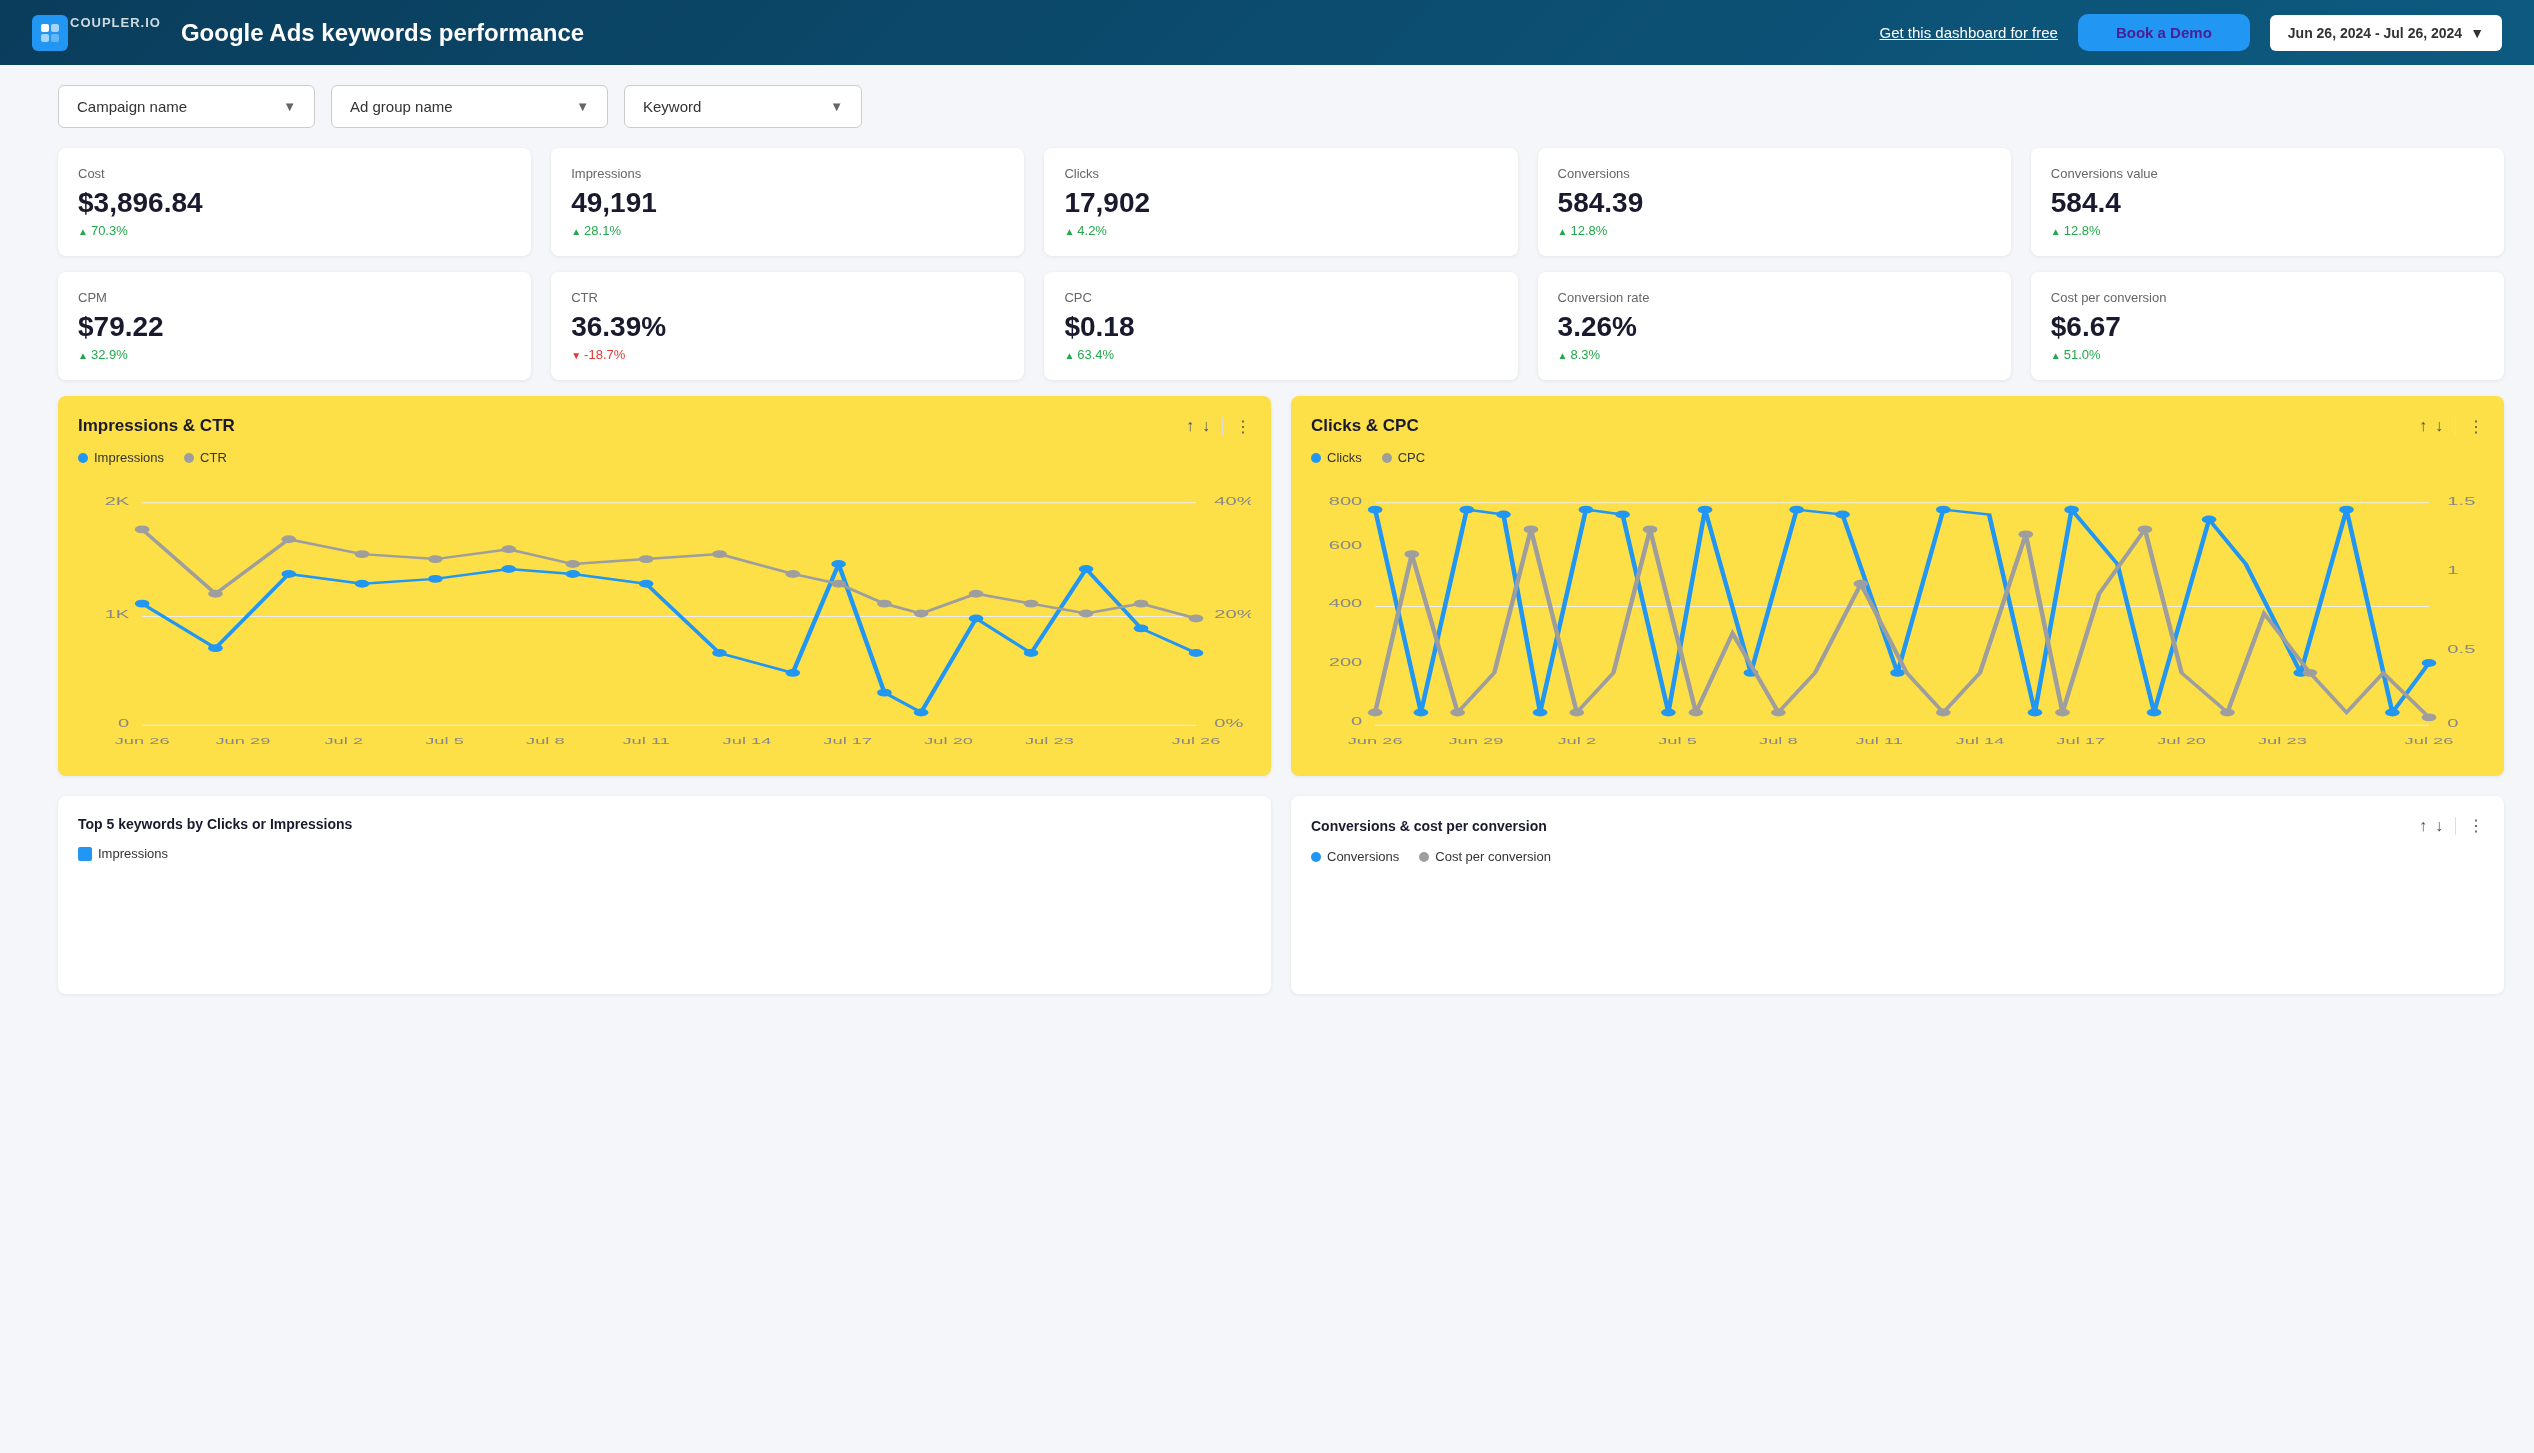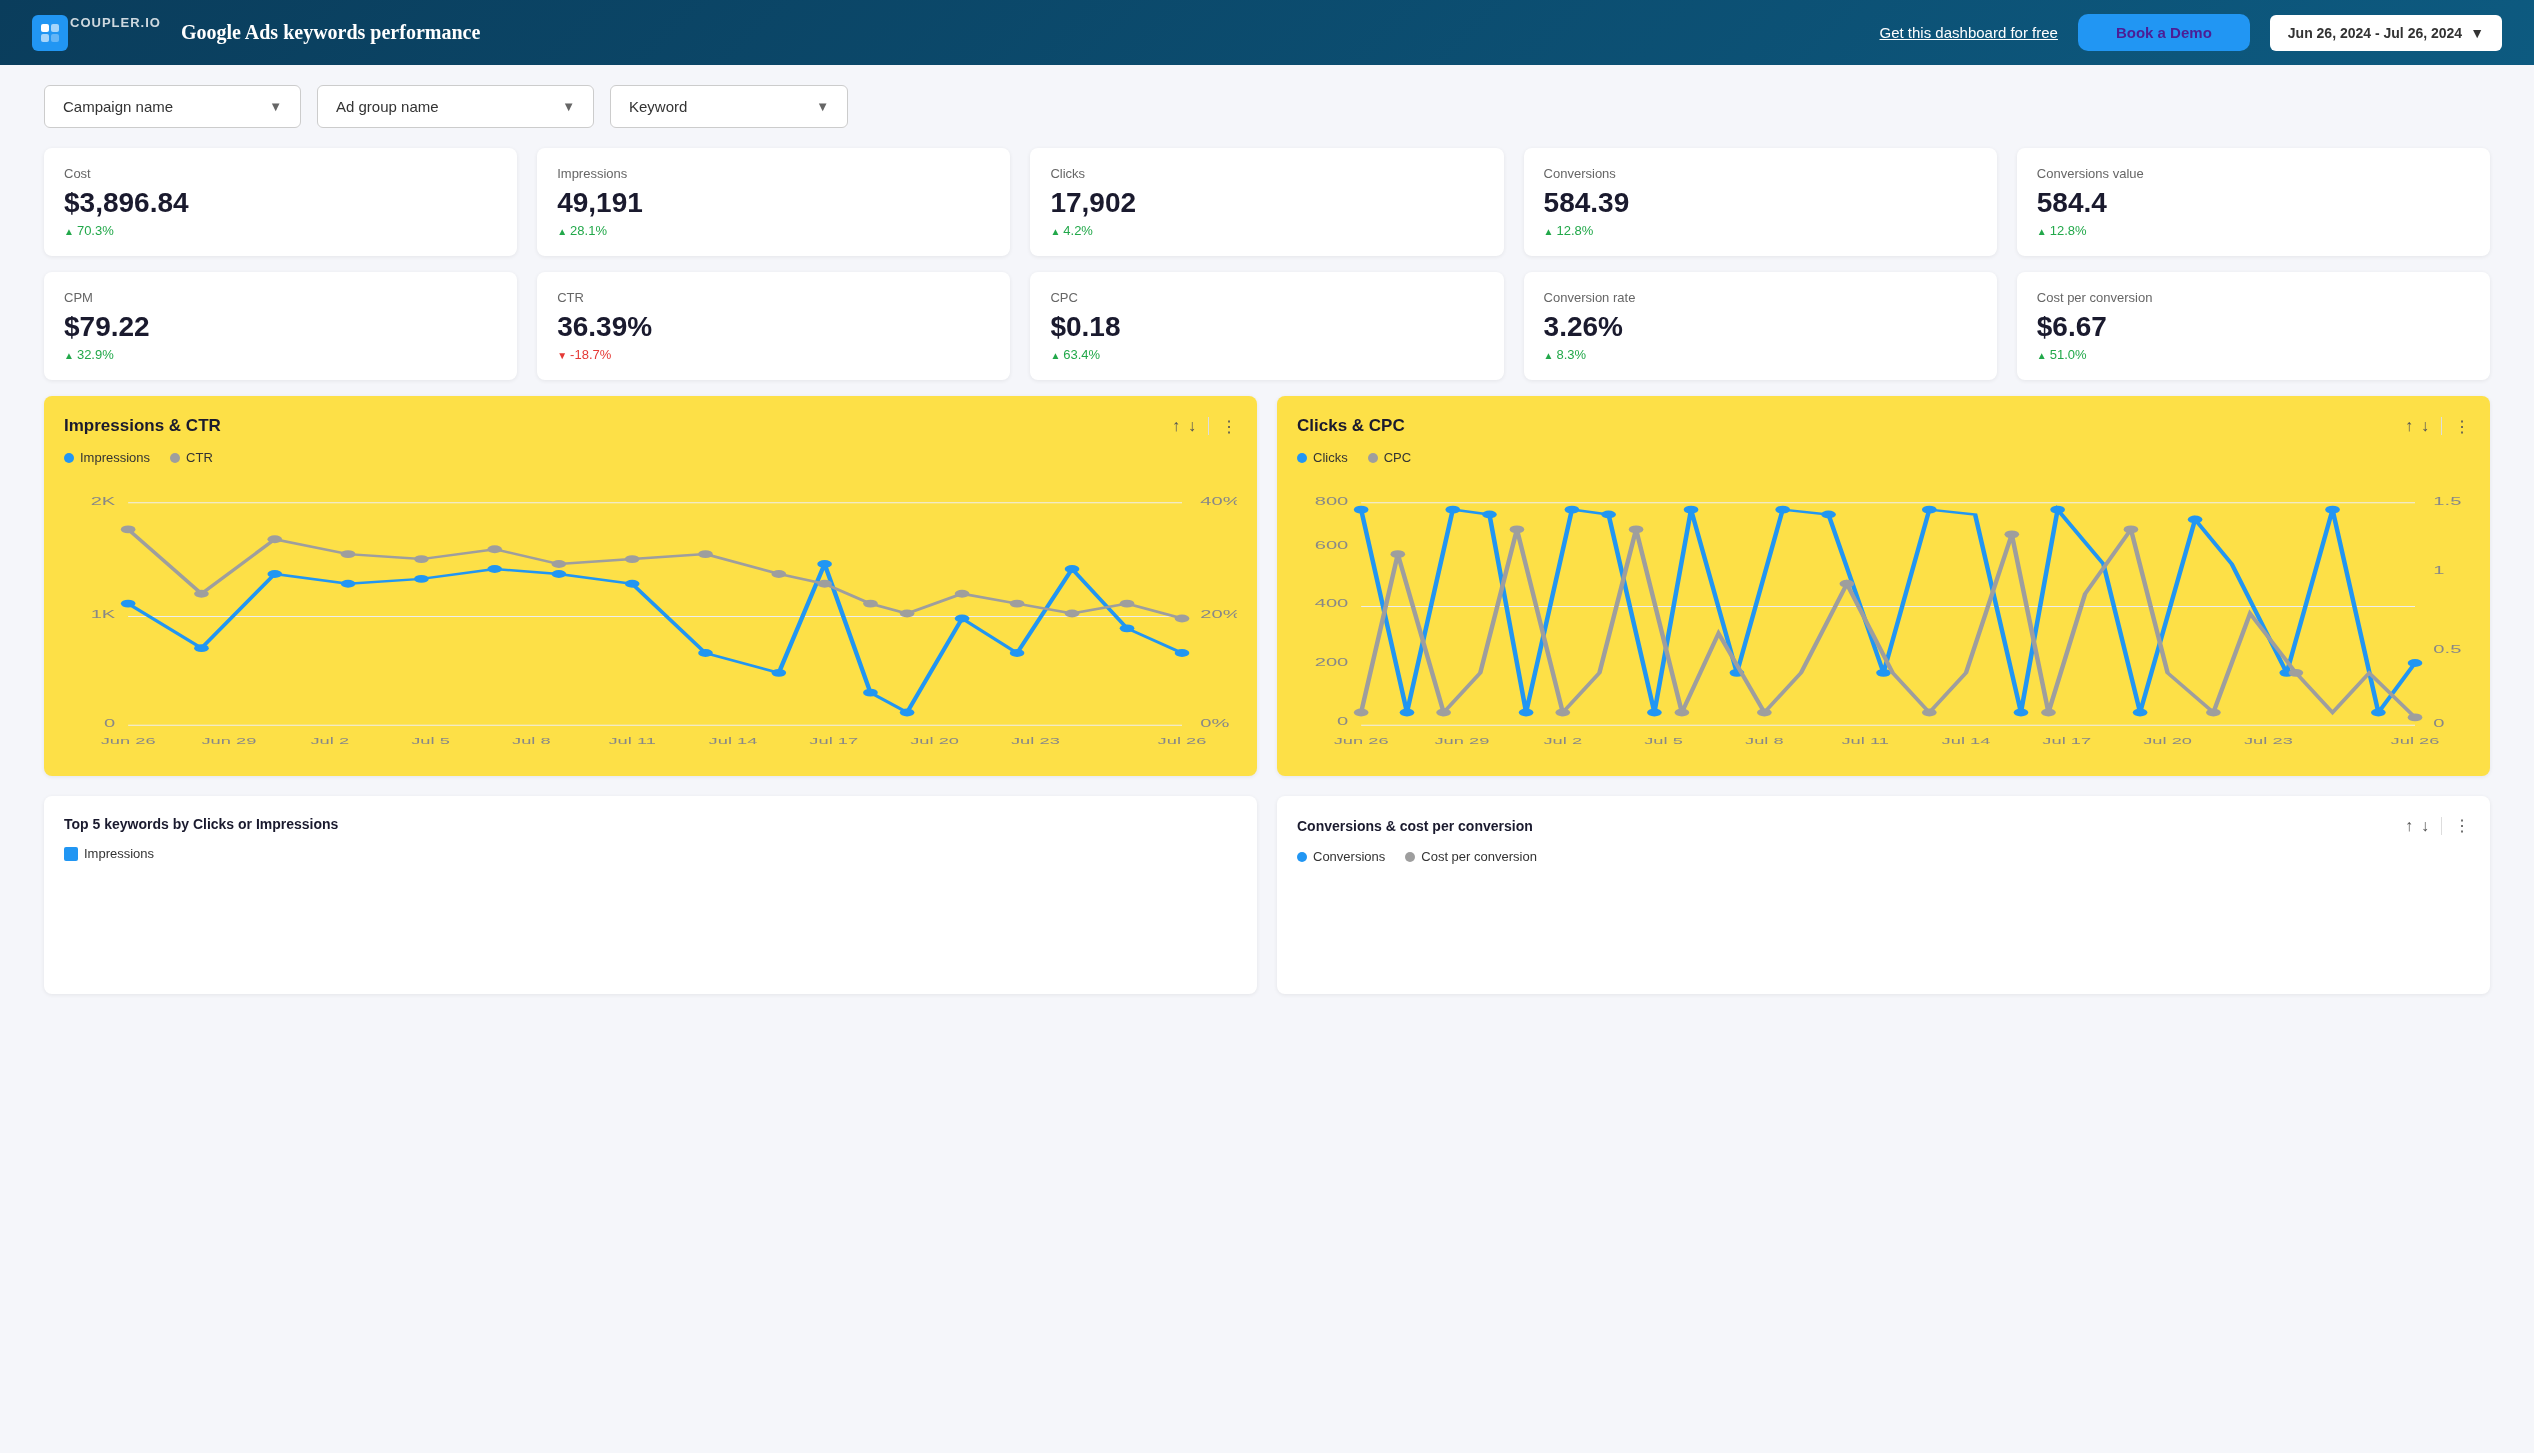--- a/index.html
+++ b/index.html
@@ -25,25 +25,24 @@
       background: #2196f3;
       border-radius: 6px;
       display: flex;
       align-items: center;
       justify-content: center;
       font-weight: bold;
       color: white;
       font-size: 18px;
     }
     .header-title {
-      font-size: 20px;
+      font-size: 24px;
       font-weight: 700;
       color: white;
       flex: 1;
-      font-family: Liberation Serif, serif;
     }
     .header-link {
       color: white;
       text-decoration: underline;
       font-size: 15px;
       cursor: pointer;
       white-space: nowrap;
     }
     .header-btn {
       background: #2196f3;
@@ -65,21 +64,22 @@
       font-weight: 700;
       cursor: pointer;
       white-space: nowrap;
       display: flex;
       align-items: center;
       gap: 8px;
     }
 
     
     .main {
-      padding: 20px 44px;
+      padding: 20px 30px;
+      margin-left: 28px;
     }
 
     
     .filters {
       display: flex;
       gap: 16px;
       margin-bottom: 20px;
     }
     .filter-select {
       background: white;

